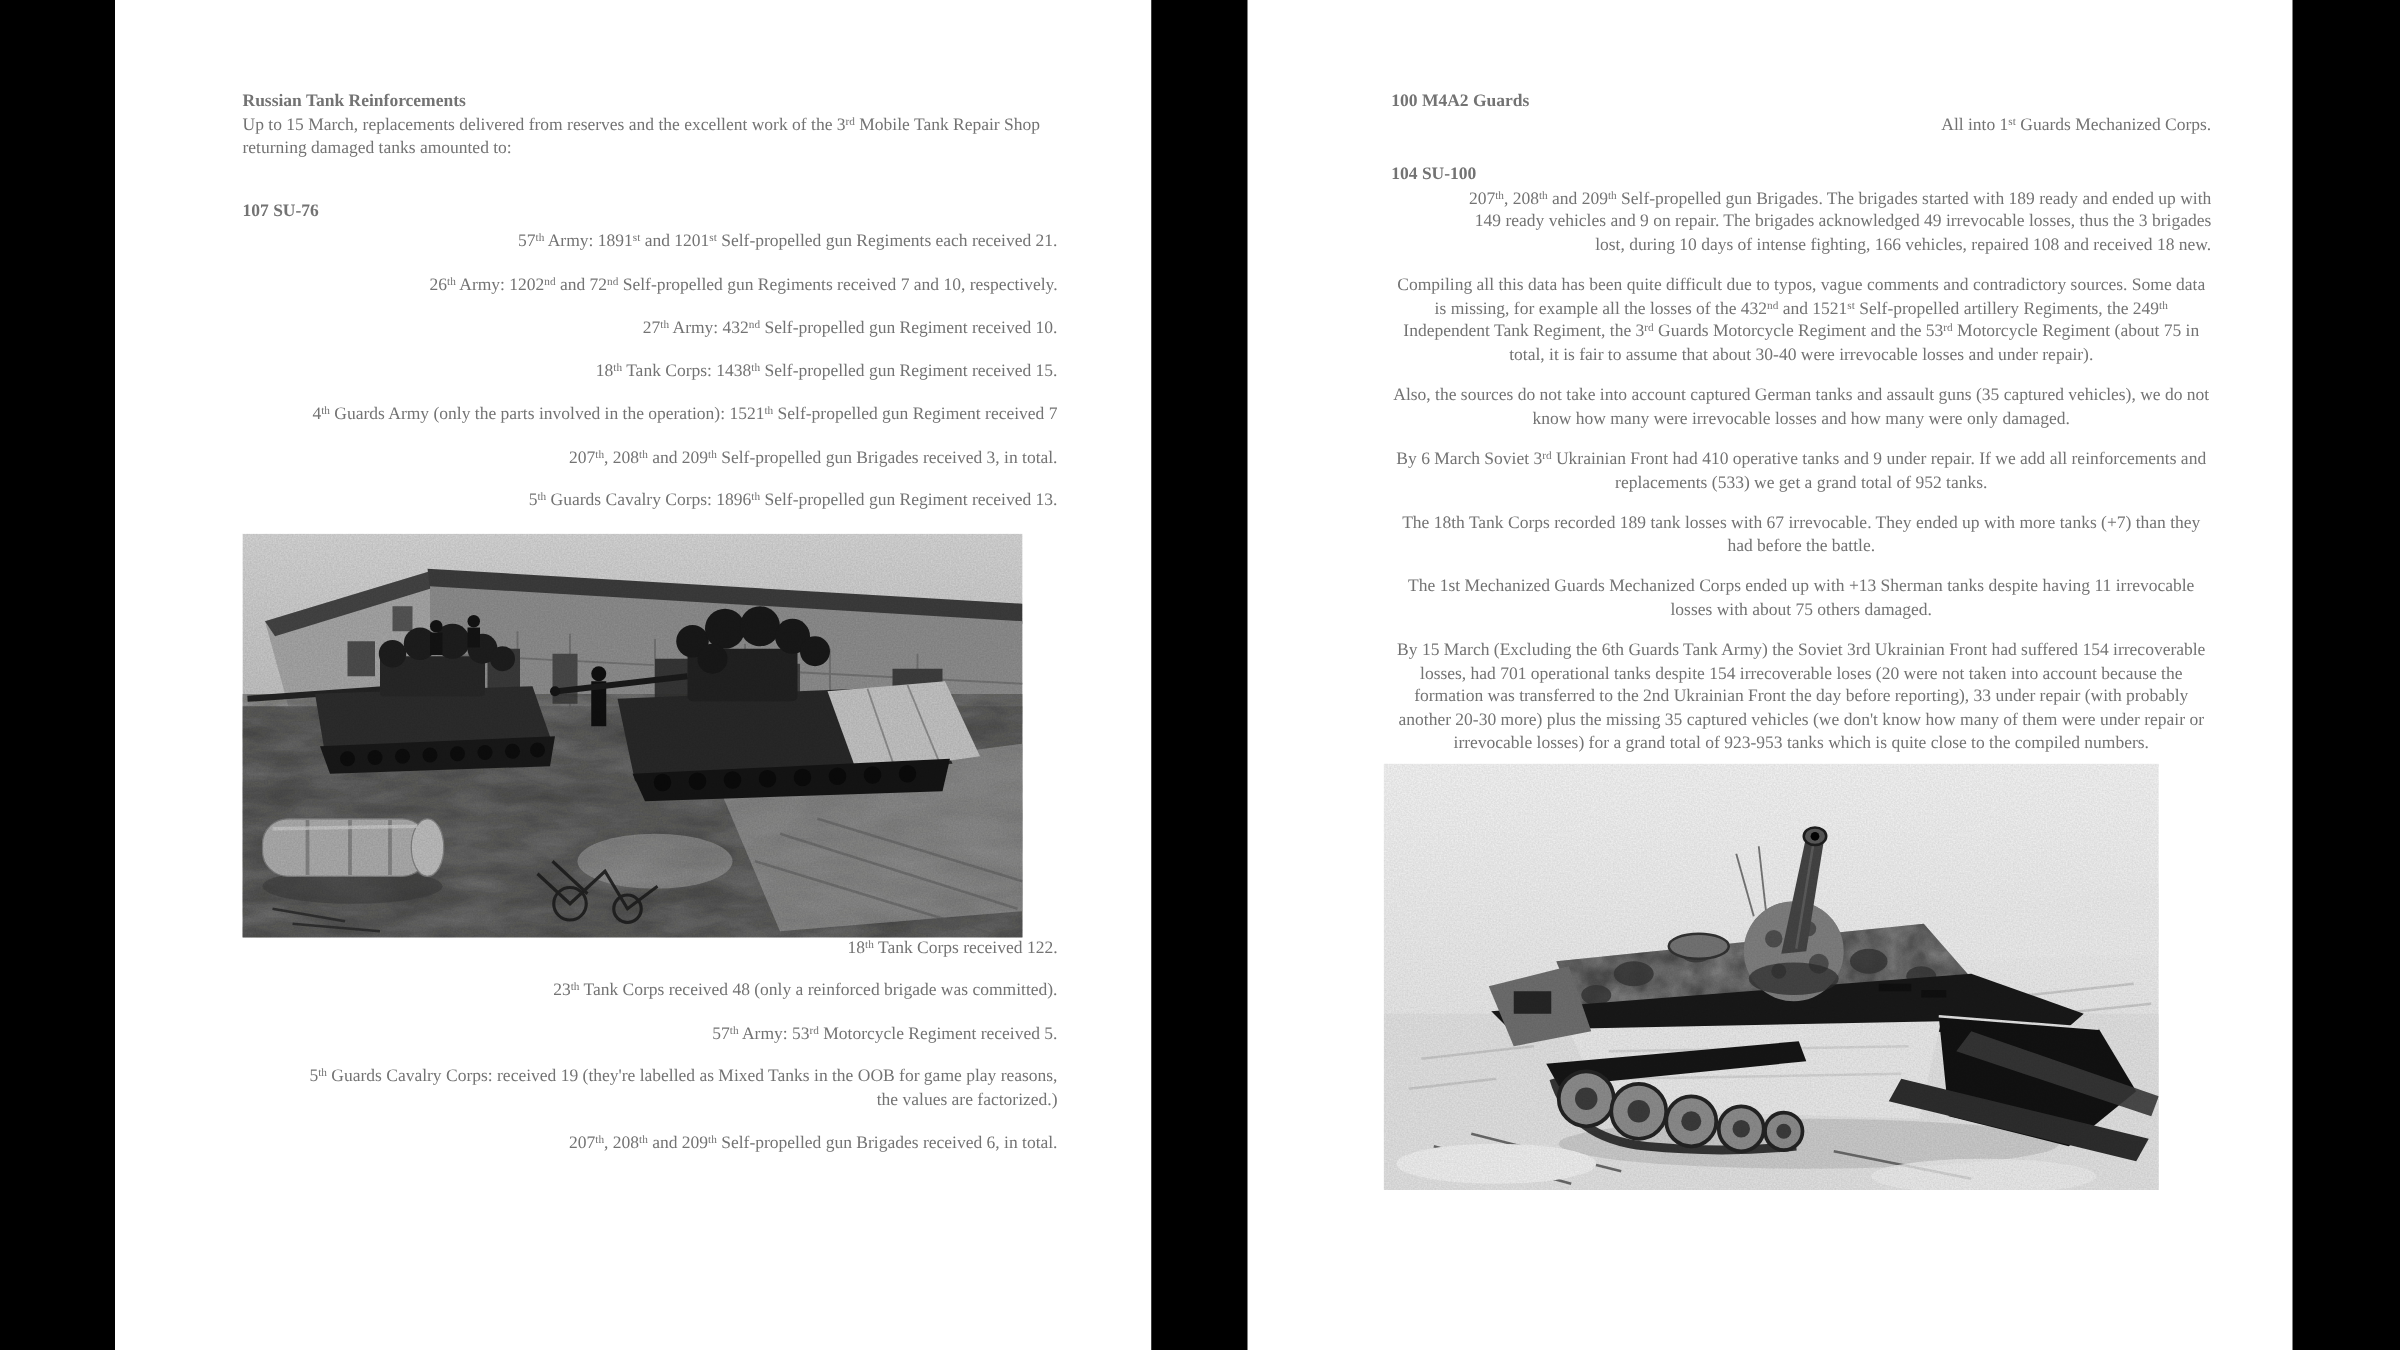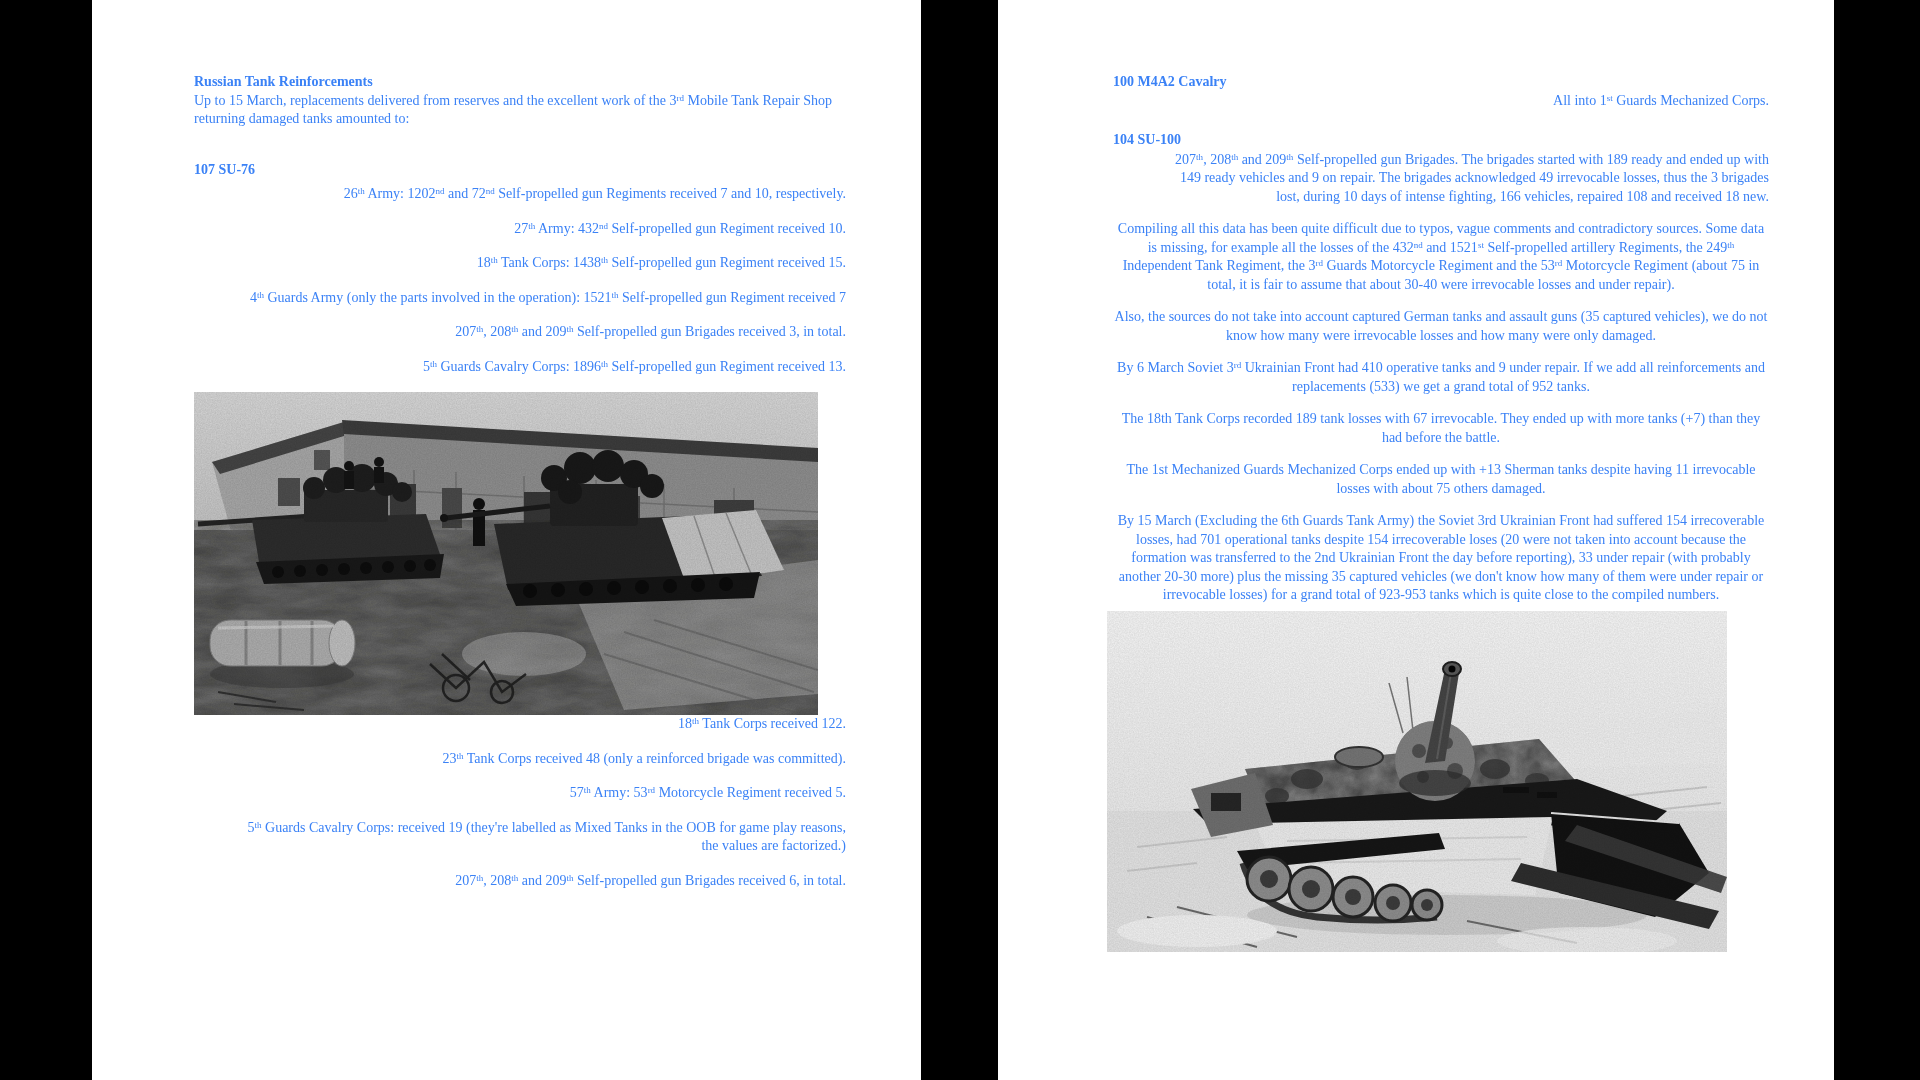--- a/index.html
+++ b/index.html
@@ -1,21 +1,21 @@
 <!DOCTYPE html>
 <html><head>
 <meta charset="utf-8">
 <style>
   html,body{margin:0;padding:0;background:#000;}
   .stage{position:relative;width:1920px;height:1080px;background:#000;overflow:hidden;
          font-family:"Liberation Serif","DejaVu Serif",serif;}
   .page{position:absolute;top:0;height:1080px;background:#fff;}
   .page.left{left:92px;width:829px;}
   .page.right{left:998px;width:836px;}
-  .content{position:absolute;top:73px;font-size:14px;line-height:18.5px;color:#3b82f6;}
+  .content{position:absolute;top:73px;font-size:14px;line-height:18.5px;color:#737373;}
   .page.left  .content{left:102px;width:652px;}
   .page.right .content{left:115px;width:656px;}
   p{margin:0;}
   .doc-h{font-weight:bold;}
   .sec-h{font-weight:bold;margin:32px 0 6px;}
   .page.right .sec-h{margin:21px 0 1px;}
   .t34-h{font-weight:bold;margin:18px 0 6px;}
   .item{padding-left:48px;margin:0 0 16px;text-align:right;}
   .item.tight{margin:0;}
   .para{margin:14px 0 0;text-align:center;}
@@ -28,20 +28,21 @@
 <body>
 
 <div class="stage">
 
   <section class="page left">
     <div class="content">
       <p class="doc-h">Russian Tank Reinforcements</p>
       <p>Up to 15 March, replacements delivered from reserves and the excellent work of the 3<span class="sup">rd</span> Mobile Tank Repair Shop returning damaged tanks amounted to:</p>
 
       <p class="sec-h">107 SU-76</p>
+      <p class="item">57<span class="sup">th</span> Army: 1891<span class="sup">st</span> and 1201<span class="sup">st</span> Self-propelled gun Regiments each received 21.</p>
       <p class="item">26<span class="sup">th</span> Army: 1202<span class="sup">nd</span> and 72<span class="sup">nd</span> Self-propelled gun Regiments received 7 and 10, respectively.</p>
       <p class="item">27<span class="sup">th</span> Army: 432<span class="sup">nd</span> Self-propelled gun Regiment received 10.</p>
       <p class="item">18<span class="sup">th</span> Tank Corps: 1438<span class="sup">th</span> Self-propelled gun Regiment received 15.</p>
       <p class="item">4<span class="sup">th</span> Guards Army (only the parts involved in the operation): 1521<span class="sup">th</span> Self-propelled gun Regiment  received 7</p>
       <p class="item">207<span class="sup">th</span>, 208<span class="sup">th</span> and 209<span class="sup">th</span> Self-propelled gun Brigades received 3, in total.</p>
       <p class="item">5<span class="sup">th</span> Guards Cavalry Corps: 1896<span class="sup">th</span> Self-propelled gun Regiment received 13.</p>
 
       <figure class="photo1">
         <svg width="624" height="323" viewBox="0 0 624 323" role="img">
           <defs>
@@ -180,21 +181,21 @@
       <p class="item">18<span class="sup">th</span> Tank Corps received 122.</p>
       <p class="item">23<span class="sup">th</span> Tank Corps received 48 (only a reinforced brigade was committed).</p>
       <p class="item">57<span class="sup">th</span> Army: 53<span class="sup">rd</span> Motorcycle Regiment received 5.</p>
       <p class="item">5<span class="sup">th</span> Guards Cavalry Corps: received 19 (they're labelled as Mixed Tanks in the OOB for game play reasons, the values are factorized.)</p>
       <p class="item">207<span class="sup">th</span>, 208<span class="sup">th</span> and 209<span class="sup">th</span> Self-propelled gun Brigades received 6, in total.</p>
     </div>
   </section>
 
   <section class="page right">
     <div class="content">
-      <p class="doc-h">100 M4A2 Cavalry</p>
+      <p class="doc-h">100 M4A2 Guards</p>
       <p class="item tight">All into 1<span class="sup">st</span> Guards Mechanized Corps.</p>
 
       <p class="sec-h">104 SU-100</p>
       <p class="item tight">207<span class="sup">th</span>, 208<span class="sup">th</span> and 209<span class="sup">th</span> Self-propelled gun Brigades. The brigades started with 189 ready and ended up with 149 ready vehicles and 9 on repair. The brigades acknowledged 49 irrevocable losses, thus the 3 brigades lost, during 10 days of intense fighting, 166 vehicles, repaired 108 and received 18 new.</p>
 
       <p class="para">Compiling all this data has been quite difficult due to typos, vague comments and contradictory sources. Some data is missing, for example all the losses of the 432<span class="sup">nd</span> and 1521<span class="sup">st</span> Self-propelled artillery Regiments, the 249<span class="sup">th</span> Independent Tank Regiment, the 3<span class="sup">rd</span> Guards Motorcycle Regiment and the 53<span class="sup">rd</span> Motorcycle Regiment (about 75 in total, it is fair to assume that about 30-40 were irrevocable losses and under repair).</p>
       <p class="para">Also, the sources do not take into account captured German tanks and assault guns (35 captured vehicles), we do not know how many were irrevocable losses and how many were only damaged.</p>
       <p class="para">By 6 March Soviet 3<span class="sup">rd</span> Ukrainian Front had 410 operative tanks and 9 under repair. If we add all reinforcements and replacements (533) we get a grand total of 952 tanks.</p>
       <p class="para">The 18th Tank Corps recorded 189 tank losses with 67 irrevocable. They ended up with more tanks (+7) than they had before the battle.</p>
       <p class="para">The 1st Mechanized Guards Mechanized Corps ended up with +13 Sherman tanks despite having 11 irrevocable losses with about 75 others damaged.</p>

